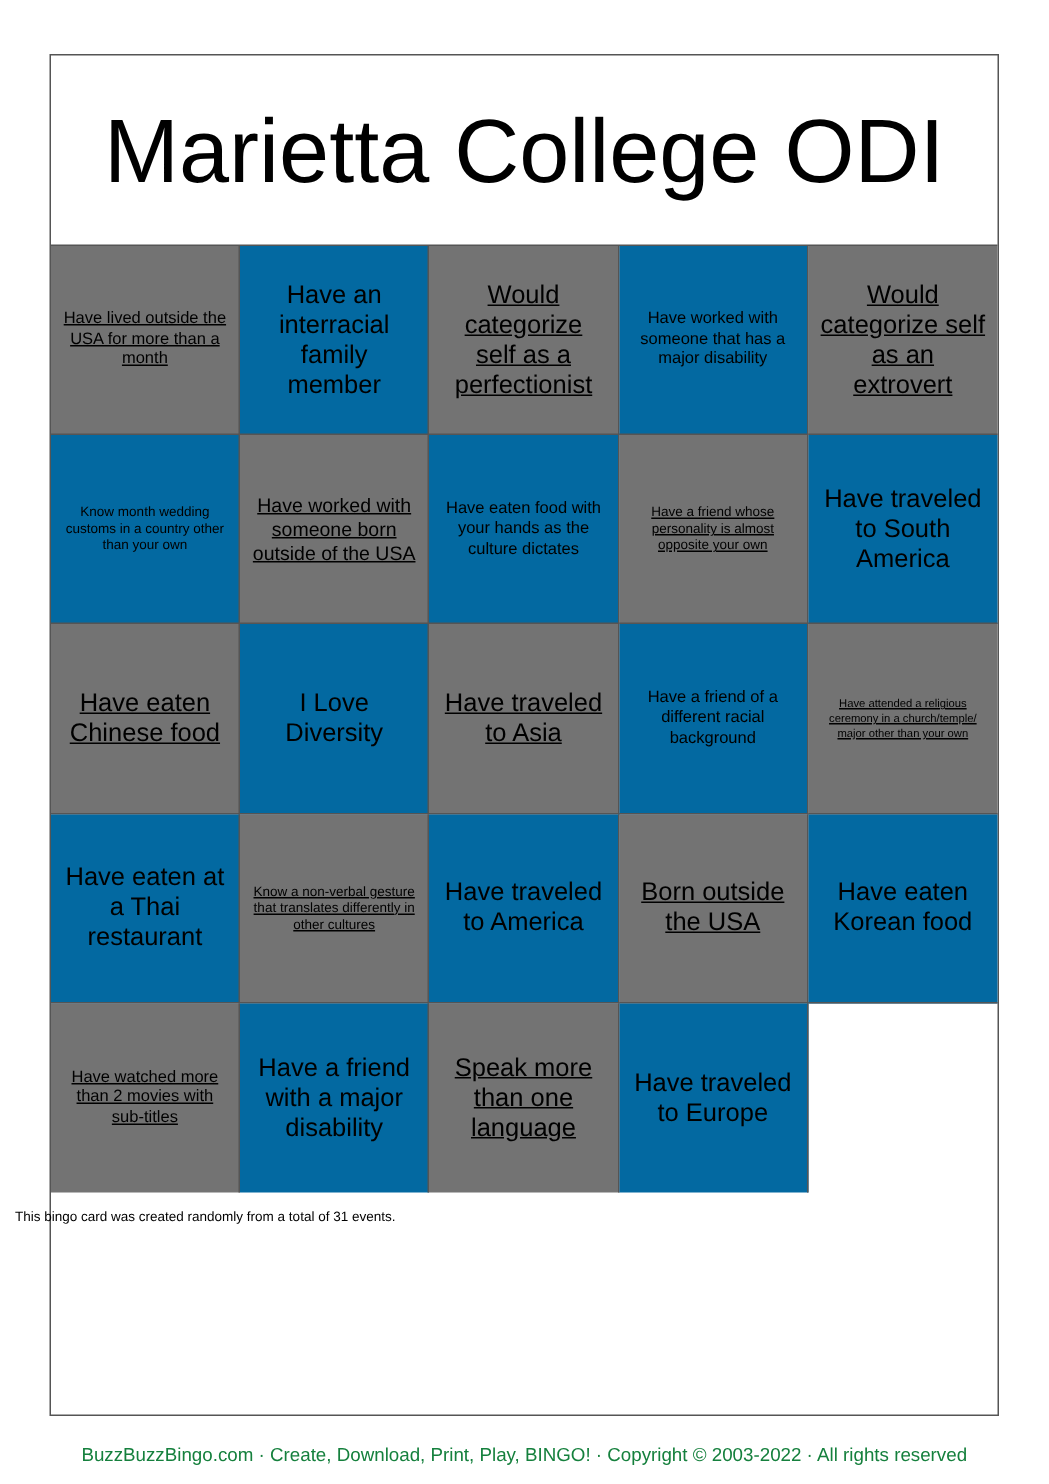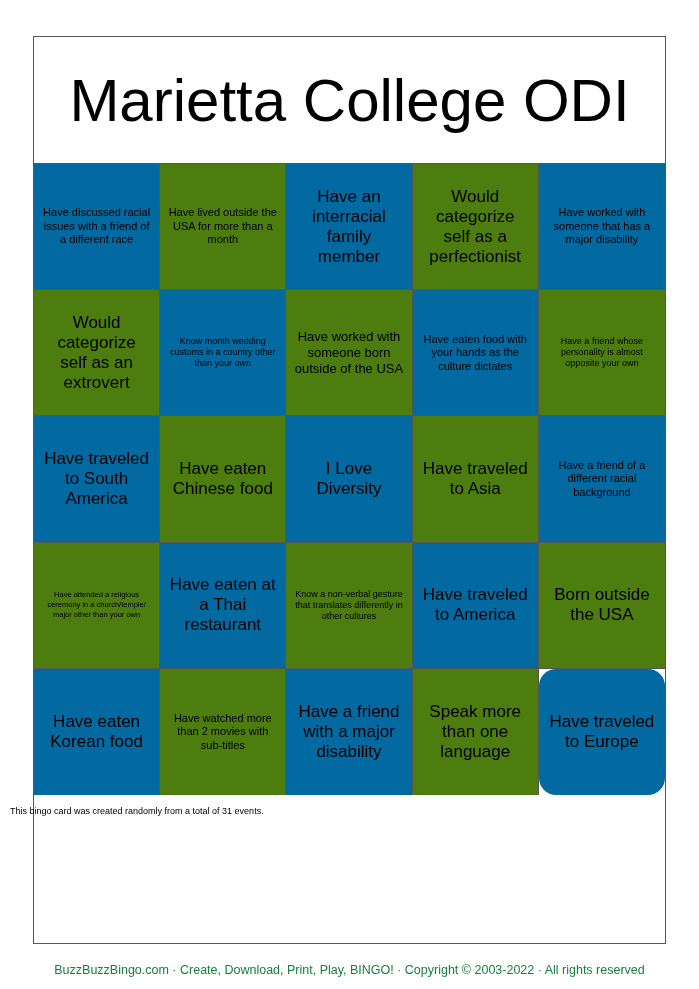--- a/index.html
+++ b/index.html
@@ -4,39 +4,36 @@
 <style>
   html, body { margin:0; padding:0; background:#fff; }
   body { width:699px; height:989px; position:relative; font-family:"Liberation Sans", sans-serif; color:#000; overflow:hidden; }
   .card { position:absolute; left:33px; top:36px; width:633px; height:908px; border:1px solid #555; box-sizing:border-box; }
   .title { height:127px; border-bottom:1px solid #555; display:flex; align-items:center; justify-content:center; font-size:60px; letter-spacing:0px; box-sizing:border-box; }
   .grid { display:grid; grid-template-columns:repeat(5, 1fr); grid-template-rows:repeat(5, 1fr); height:631px; }
   .cell { border-right:1px solid #555; border-bottom:1px solid #555; display:flex; align-items:center; justify-content:center; text-align:center; box-sizing:border-box; padding:4px 8px; line-height:1.2; overflow:hidden; }
   .cell:nth-child(5n) { border-right:none; }
   .cell:nth-child(n+21) { border-bottom:none; }
   .cell.gray { background:#0369a1; }
-  .cell.white { background:#4d7c0f; }
-  .s-xl { font-size:17px; line-height:20px;border-radius:17px; }
+  .cell.white { background:#737373;text-decoration:underline; }
+  .s-xl { font-size:17px; line-height:20px; }
   .s-l  { font-size:17px; line-height:20px; }
   .s-m  { font-size:13px; line-height:16px; }
   .s-s  { font-size:11px; line-height:13.5px; }
   .s-xs { font-size:9px;  line-height:11px; }
   .s-xxs{ font-size:7.5px; line-height:10px; }
   .note { position:absolute; left:10px; top:806px; font-size:9px; color:#000; }
   .footer { position:absolute; left:0; width:699px; top:963px; text-align:center; font-size:12.5px; color:#15803d; }
 </style>
 </head>
 <body>
 
 <div class="card">
   <div class="title">Marietta College ODI</div>
   <div class="grid" id="grid">
-      <div class="cell gray s-s">
-        <span>Have discussed racial issues with a friend of a different race</span>
-      </div>
       <div class="cell white s-s">
         <span>Have lived outside the USA for more than a month</span>
       </div>
       <div class="cell gray s-l">
         <span>Have an interracial family member</span>
       </div>
       <div class="cell white s-l">
         <span>Would categorize self as a perfectionist</span>
       </div>
       <div class="cell gray s-s">

